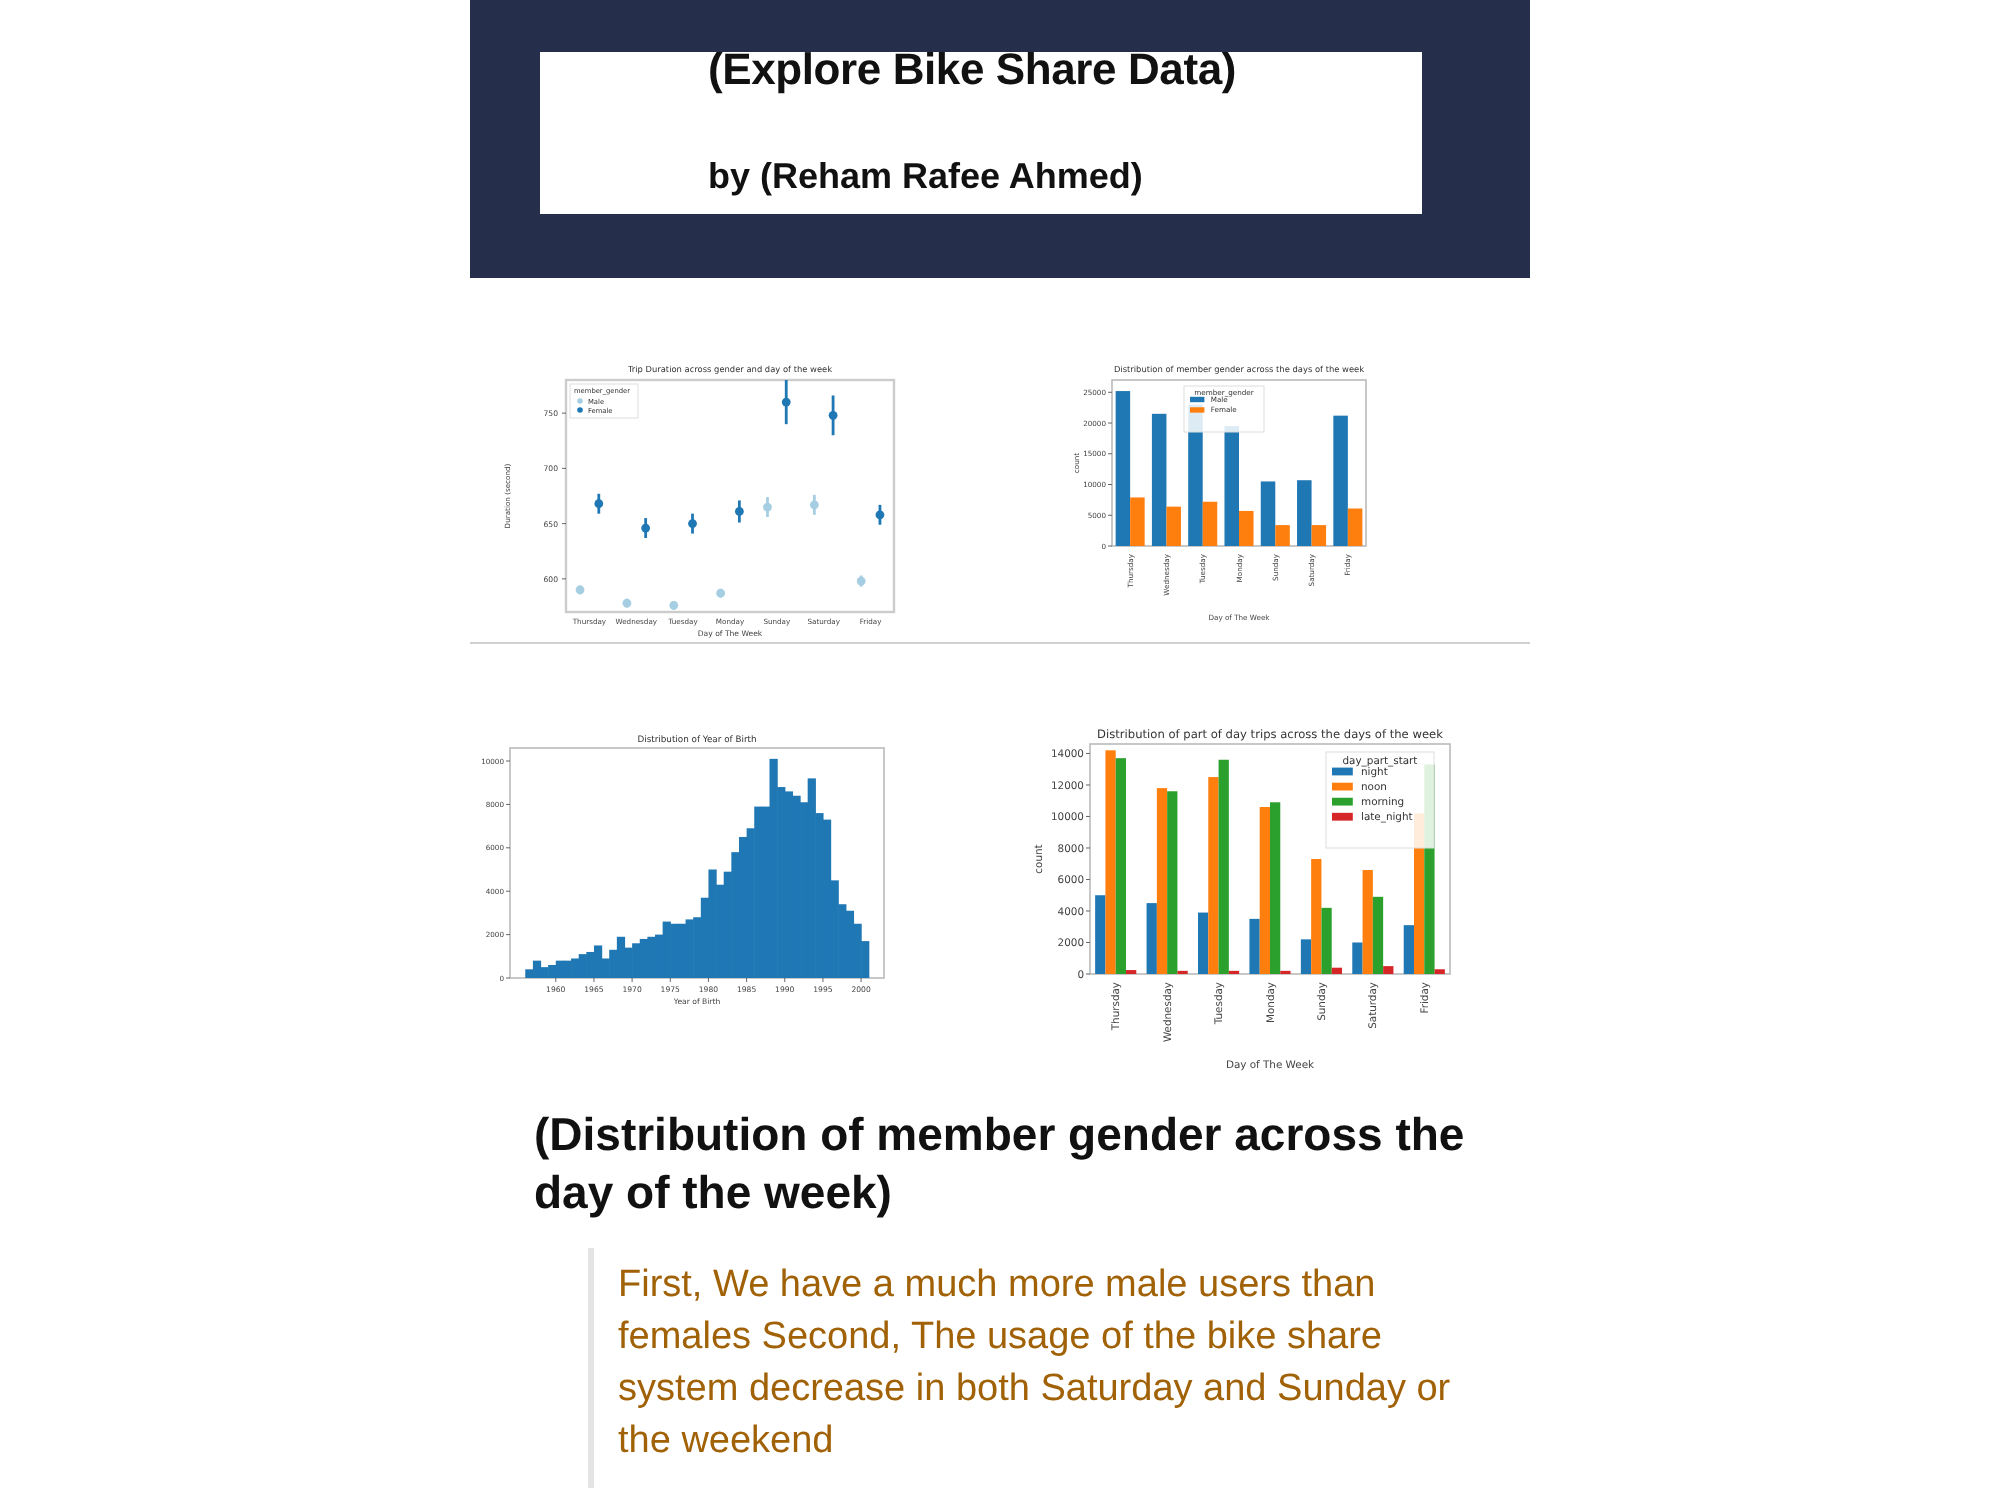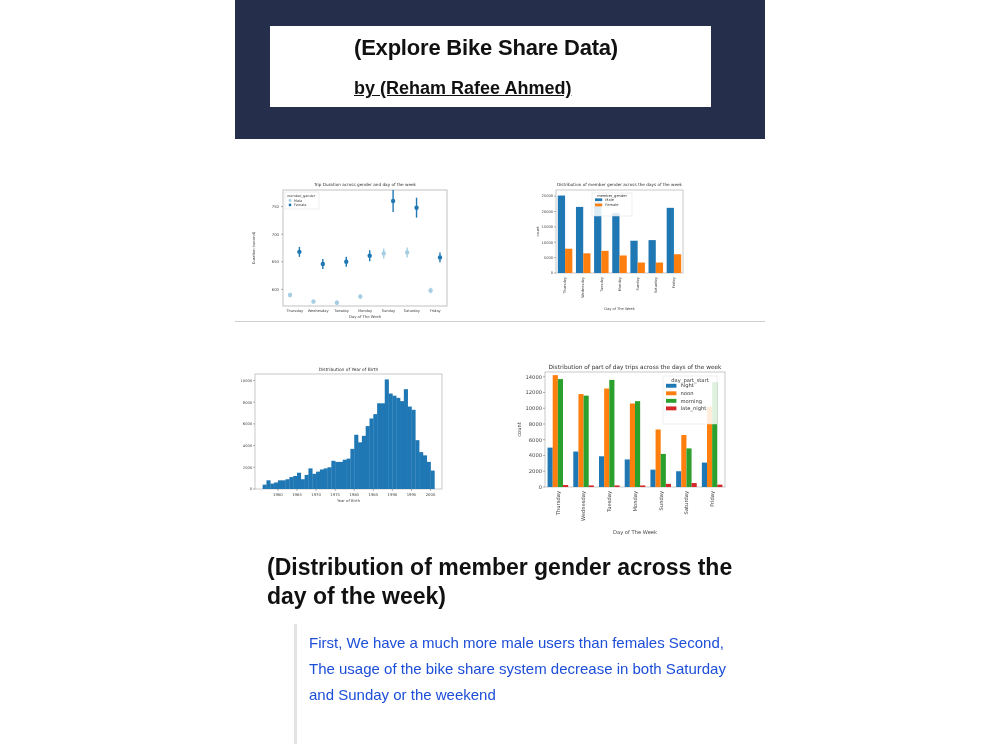--- a/index.html
+++ b/index.html
@@ -8,48 +8,48 @@
 
   .header-band {
     position: absolute; left: 235px; top: 0; width: 530px; height: 139px;
     background: #252e4a;
   }
   .title-card {
     position: absolute; left: 270px; top: 26px; width: 441px; height: 81px;
     background: #ffffff;
   }
   .title-main {
-    position: absolute; left: 354px; top: 35px;
+    position: absolute; left: 354px; top: 22px;
     font-family: "Liberation Sans", sans-serif; font-weight: bold;
     font-size: 22px; color: #111111; letter-spacing: -0.2px;
   }
   .title-sub {
     position: absolute; left: 354px; top: 78px;
     font-family: "Liberation Sans", sans-serif; font-weight: bold;
-    font-size: 18px; color: #111111; text-decoration: underline;
+    font-size: 18px; color: #111111;
   }
 
   .chart-box { position: absolute; }
   .chart-box svg { display: block; }
   .divider {
     position: absolute; top: 321px; height: 1px; background: #d0d0d0;
   }
 
   .section-heading {
     position: absolute; left: 267px; top: 553px; width: 470px;
     font-family: "Liberation Sans", sans-serif; font-weight: bold;
     font-size: 23px; line-height: 29px; color: #111111;
   }
   .quote {
     position: absolute; left: 294px; top: 624px; width: 440px; height: 120px;
     border-left: 3px solid #e4e4e4; padding-left: 12px;
   }
   .quote-text {
-    font-family: "Liberation Sans", sans-serif; font-size: 15px;
-    line-height: 26px; color: #1d4ed8; padding-top: 6px;
+    font-family: "Liberation Sans", sans-serif; font-size: 19px;
+    line-height: 26px; color: #a16207; padding-top: 6px;
   }
   text { font-family: "DejaVu Sans", sans-serif; }
 </style>
 </head>
 <body>
 
 <div class="header-band"></div>
 <div class="title-card"></div>
 <div class="title-main">(Explore Bike Share Data)</div>
 <div class="title-sub">by (Reham Rafee Ahmed)</div>

